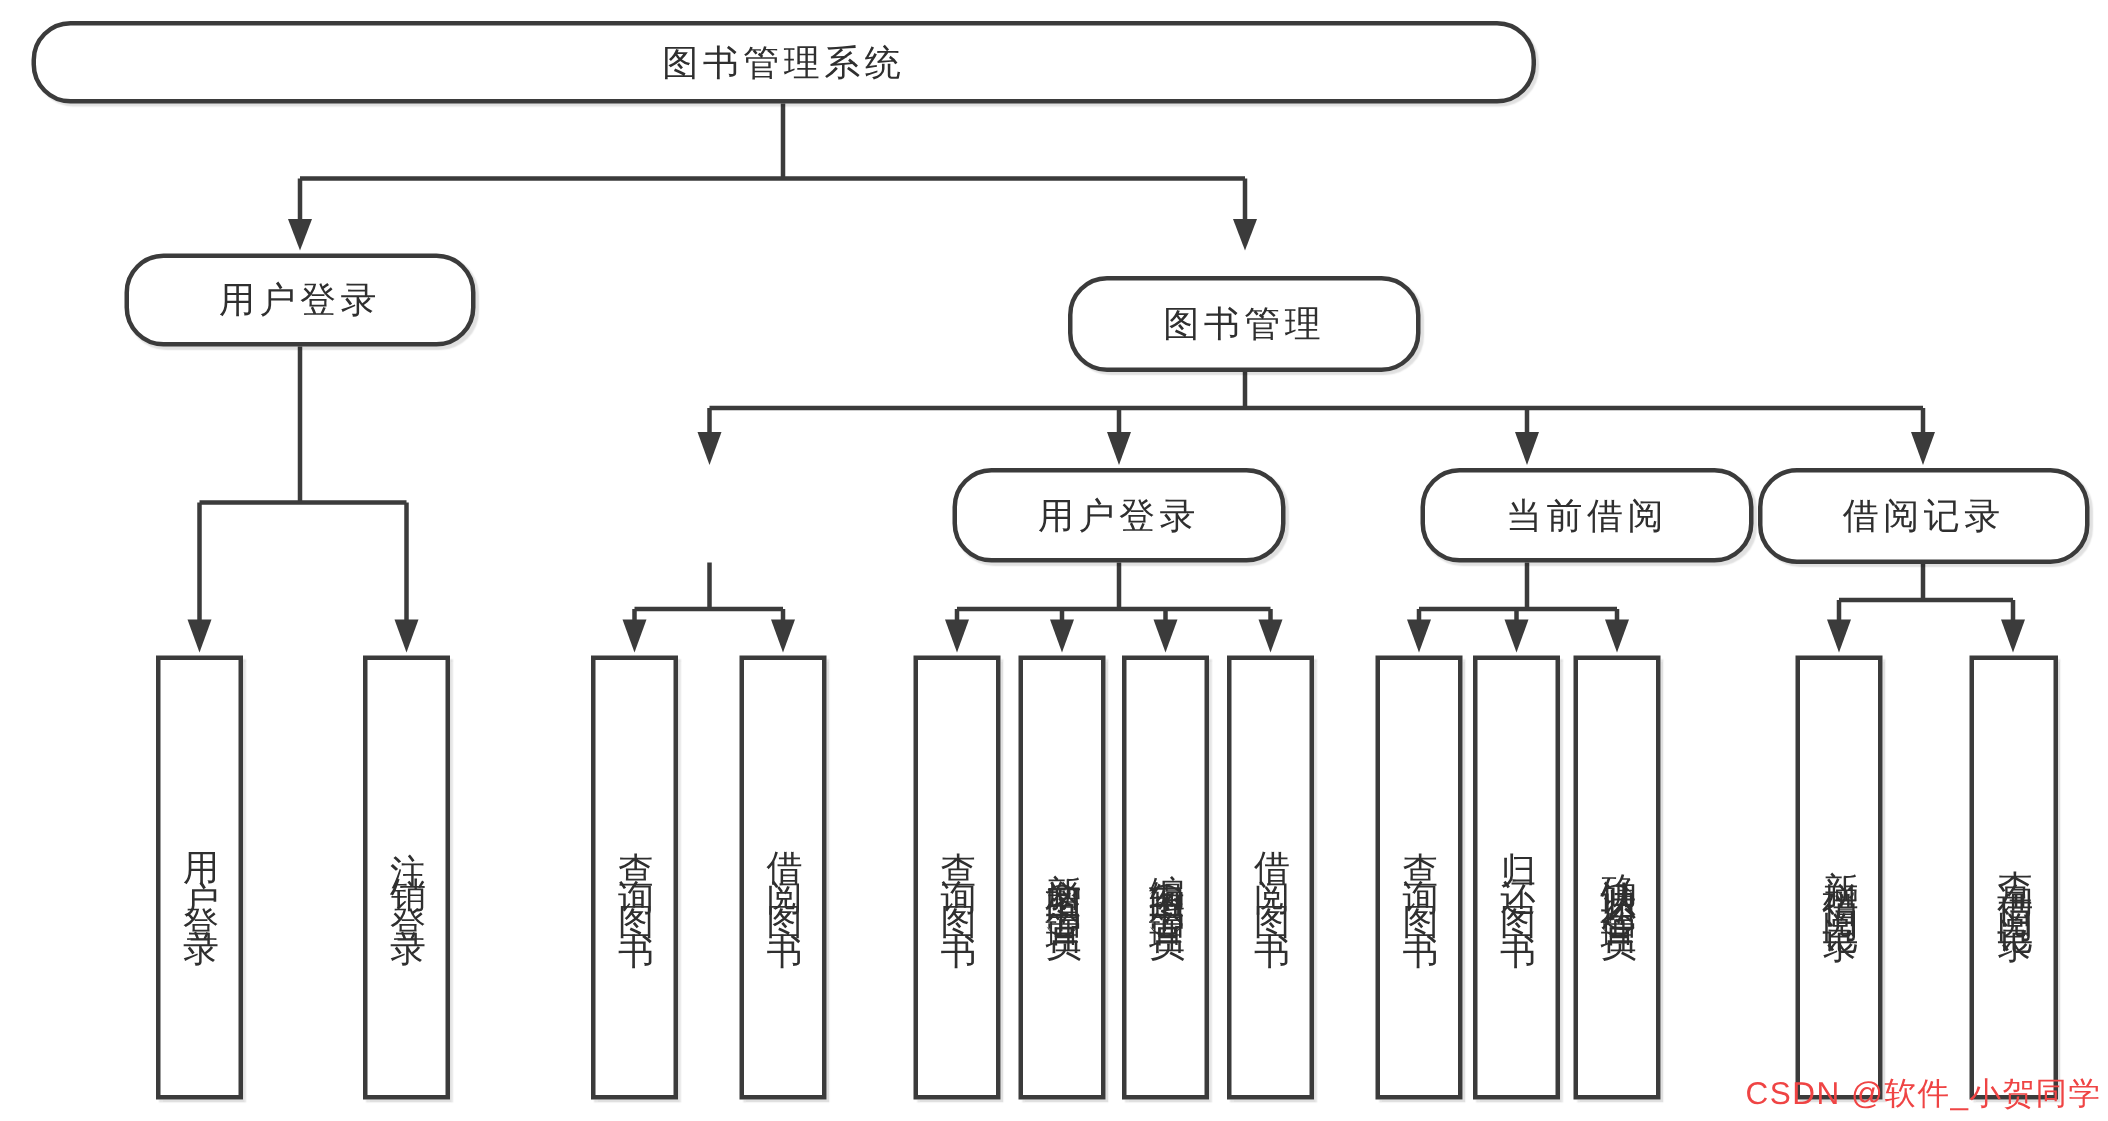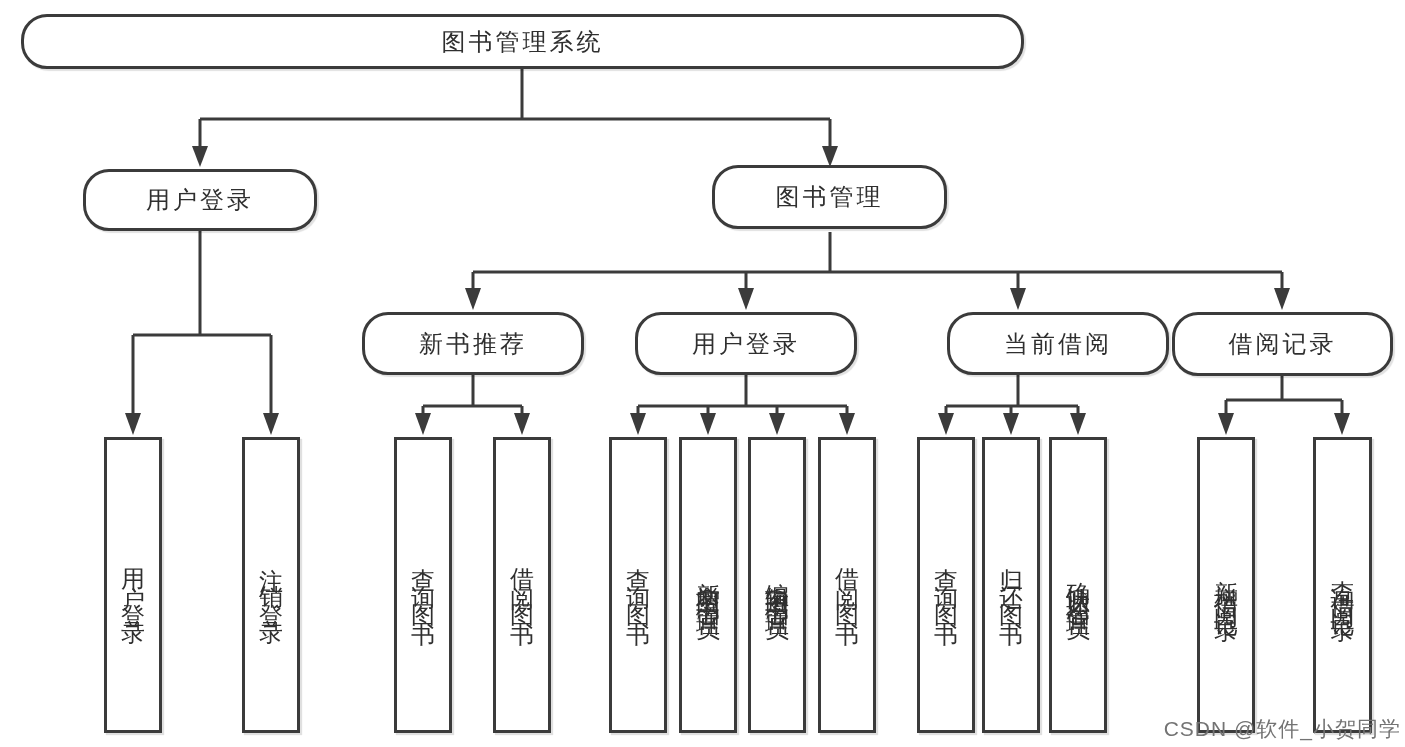--- a/index.html
+++ b/index.html
@@ -16,21 +16,21 @@
   .h-label{letter-spacing:3px;white-space:nowrap;border-radius:26px;}
   .leaf{
     writing-mode:vertical-rl;text-orientation:mixed;
     line-height:1;white-space:nowrap;
   }
   .ls-wide{letter-spacing:18px;}
   .ls-mid{letter-spacing:8px;}
   .ls-tight{letter-spacing:5px;}
   .watermark{
     position:absolute;right:4px;bottom:4px;z-index:3;
-    color:#737373;font-size:21px;letter-spacing:1px;white-space:nowrap;
+    color:#ef4444;font-size:21px;letter-spacing:1px;white-space:nowrap;
   }
 </style>
 </head>
 <body>
 
 <div class="canvas">
 
   <svg class="conn" width="1405" height="747" viewBox="0 0 1405 747">
     <g stroke="#3b3b3b" stroke-width="3" fill="none">
       <path d="M522,69 V119 M200,119 H830 M200,119 V150 M830,119 V150"></path>
@@ -60,23 +60,22 @@
       <polygon points="1003,413 1019,413 1011,435"></polygon>
       <polygon points="1070,413 1086,413 1078,435"></polygon>
       <polygon points="1218,413 1234,413 1226,435"></polygon>
       <polygon points="1334,413 1350,413 1342,435"></polygon>
     </g>
   </svg>
 
   <div class="node h-label" style="left:21px;top:14px;width:1003px;height:55px">图书管理系统</div>
 
   <div class="node h-label" style="left:83px;top:169px;width:234px;height:62px">用户登录</div>
-  <div class="node h-label" style="left:712px;top:165px;width:235px;height:64px">图书管理</div>
+  <div class="node h-label" style="left:712px;top:184px;width:235px;height:64px">图书管理</div>
 
-  <div class="node h-label" style="left:362px;top:312px;width:222px;height:63px">新书推荐</div>
   <div class="node h-label" style="left:635px;top:312px;width:222px;height:63px">用户登录</div>
   <div class="node h-label" style="left:947px;top:312px;width:222px;height:63px">当前借阅</div>
   <div class="node h-label" style="left:1172px;top:312px;width:221px;height:64px">借阅记录</div>
 
   <div class="node leaf ls-wide" style="left:104px;top:437px;width:58px;height:296px">用户登录</div>
   <div class="node leaf ls-wide" style="left:242px;top:437px;width:58px;height:296px">注销登录</div>
 
   <div class="node leaf ls-wide" style="left:394px;top:437px;width:58px;height:296px">查询图书</div>
   <div class="node leaf ls-wide" style="left:493px;top:437px;width:58px;height:296px">借阅图书</div>
 

